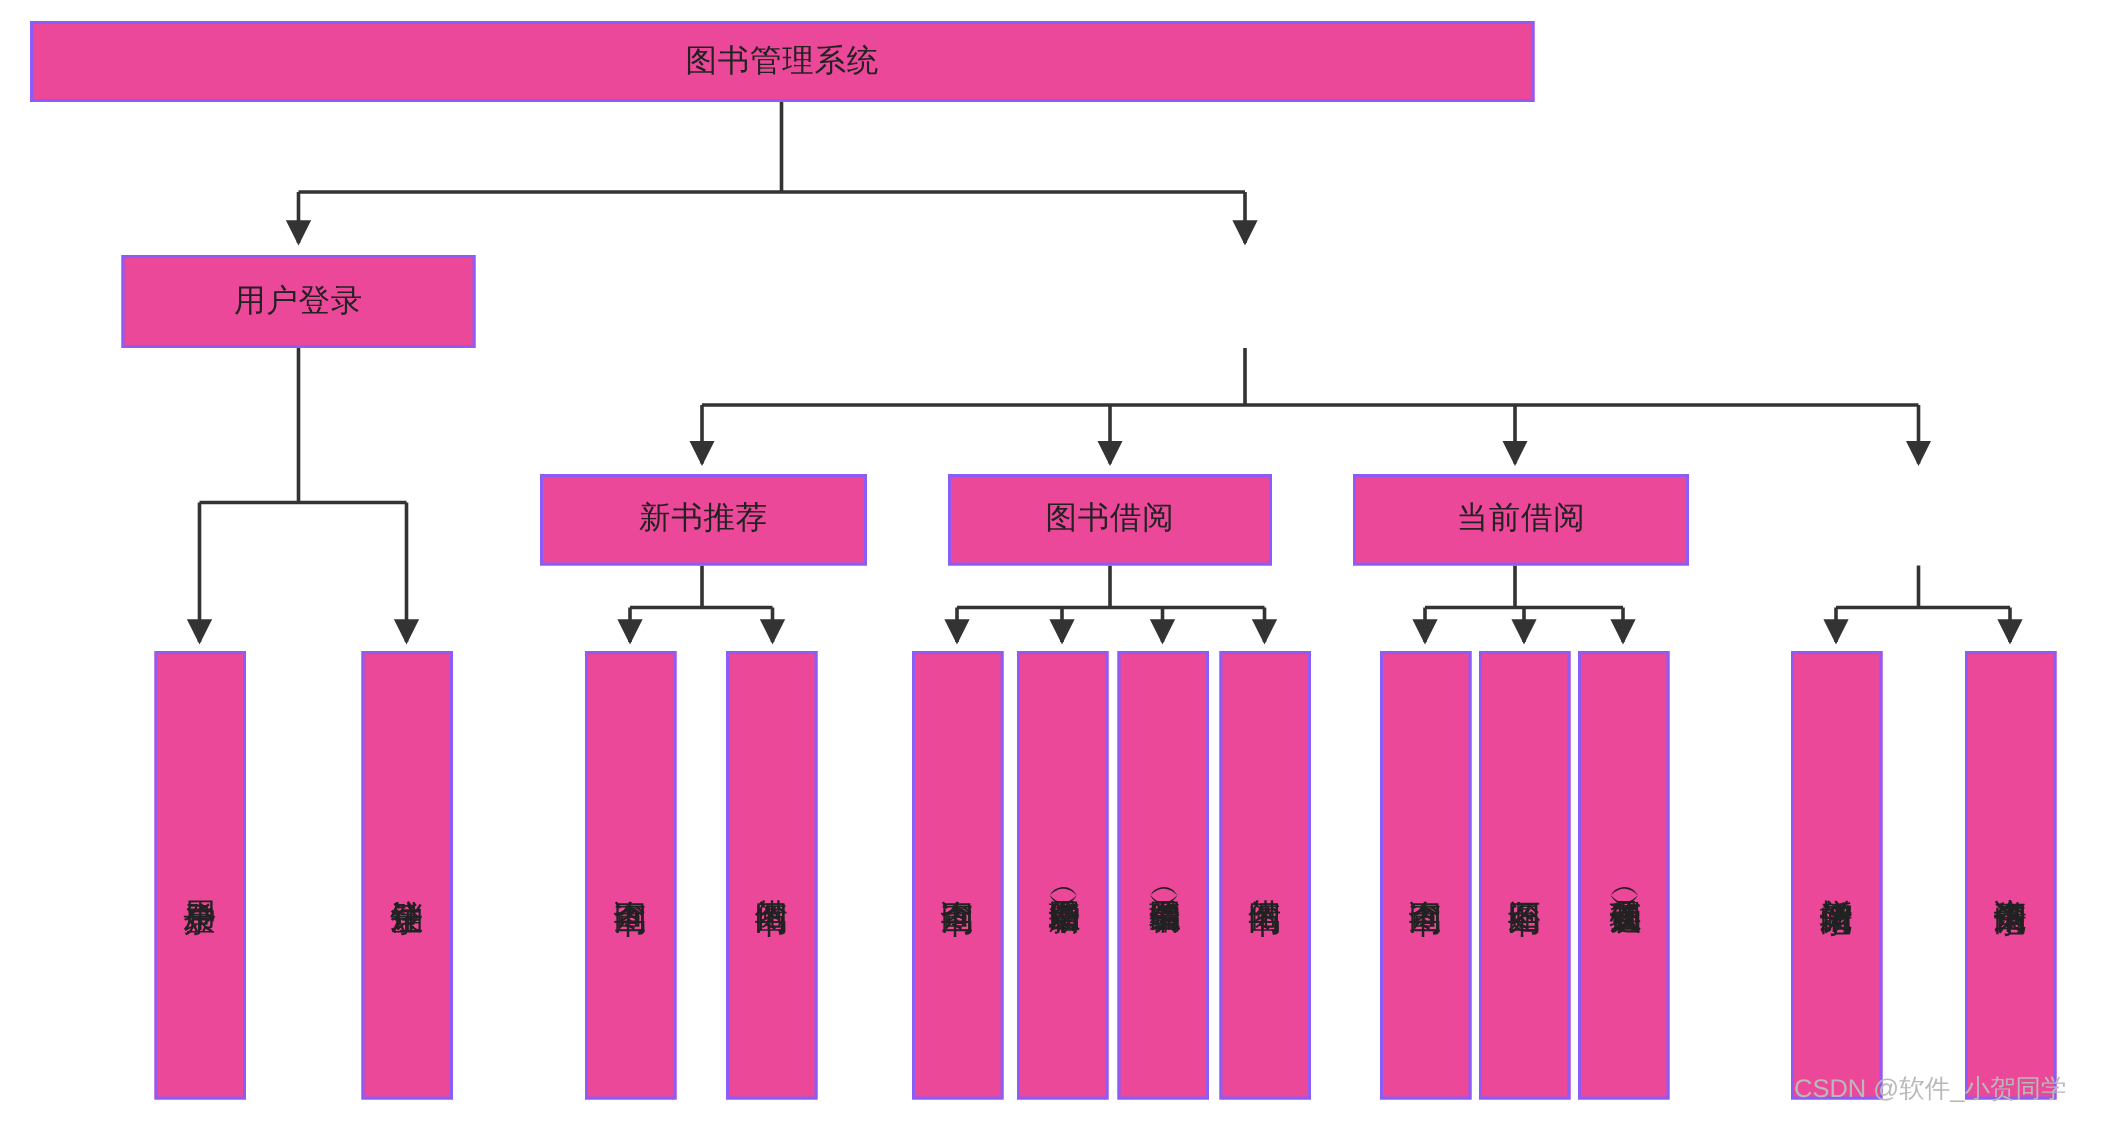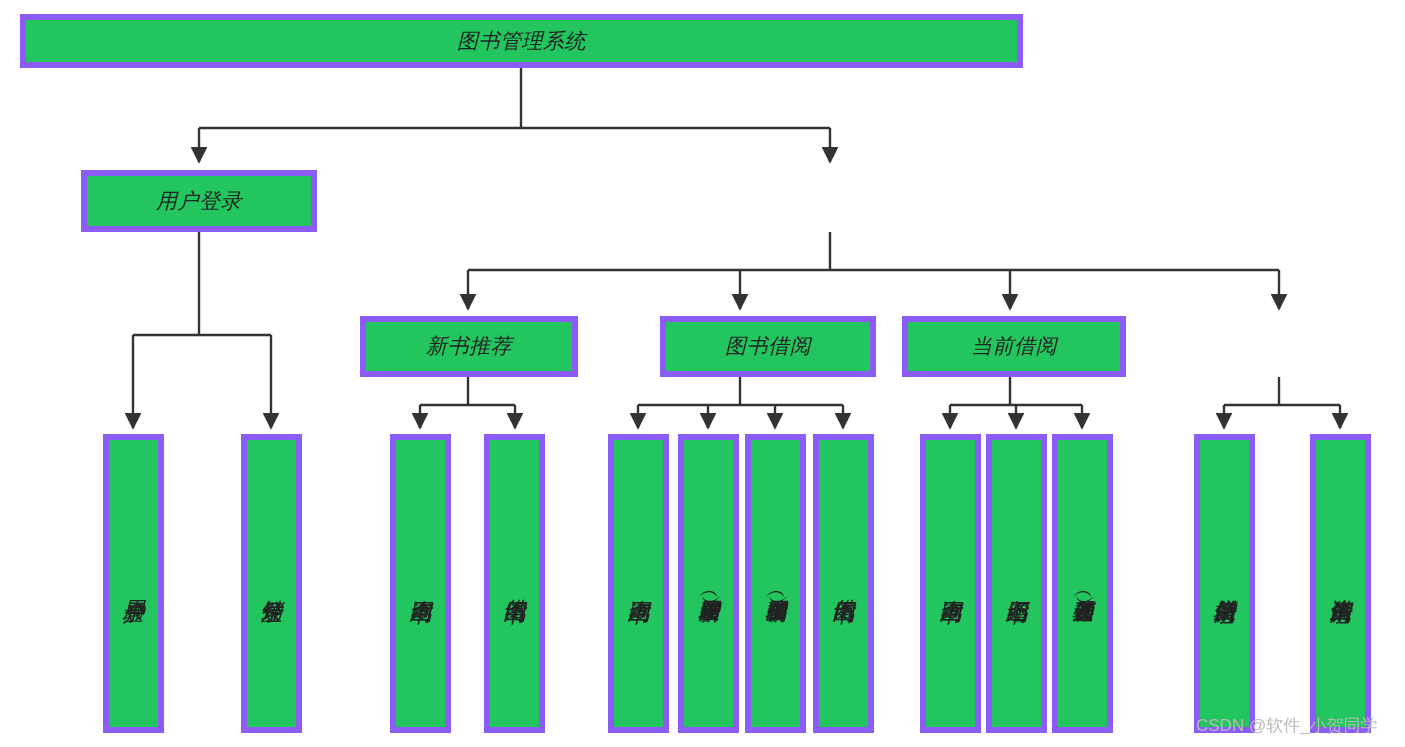--- a/index.html
+++ b/index.html
@@ -22,28 +22,27 @@
     position: absolute;
     left: 0;
     top: 0;
     width: 1405px;
     height: 747px;
     pointer-events: none;
   }
   .node {
     position: absolute;
     box-sizing: border-box;
-    background: #22c55e;
-    border: 6px solid #8b5cf6;
+    background: #ec4899;
+    border: 2px solid #8b5cf6;
     display: flex;
     align-items: center;
     justify-content: center;
     color: #222222;
     z-index: 2;
-    font-style: italic;
   }
   .node .label {
     display: block;
     text-align: center;
     line-height: 1.18;
     letter-spacing: 0.5px;
   }
   
   .node.horiz .label {
     font-size: 21px;
@@ -141,21 +140,21 @@
     <span class="label">图书管理系统</span>
   </div>
 
   <div class="node horiz" style="left:81px; top:170px; width:236px; height:62px;">
     <span class="label">用户登录</span>
   </div>
 
   <div class="node horiz" style="left:360px; top:316px; width:218px; height:61px;">
     <span class="label">新书推荐</span>
   </div>
-  <div class="node horiz" style="left:632px; top:316px; width:216px; height:61px;margin-left:28px;">
+  <div class="node horiz" style="left:632px; top:316px; width:216px; height:61px;">
     <span class="label">图书借阅</span>
   </div>
   <div class="node horiz" style="left:902px; top:316px; width:224px; height:61px;">
     <span class="label">当前借阅</span>
   </div>
 
   <div class="node vert" style="left:103px; top:434px; width:61px; height:299px;">
     <span class="label">用户登录</span>
   </div>
   <div class="node vert" style="left:241px; top:434px; width:61px; height:299px;">

